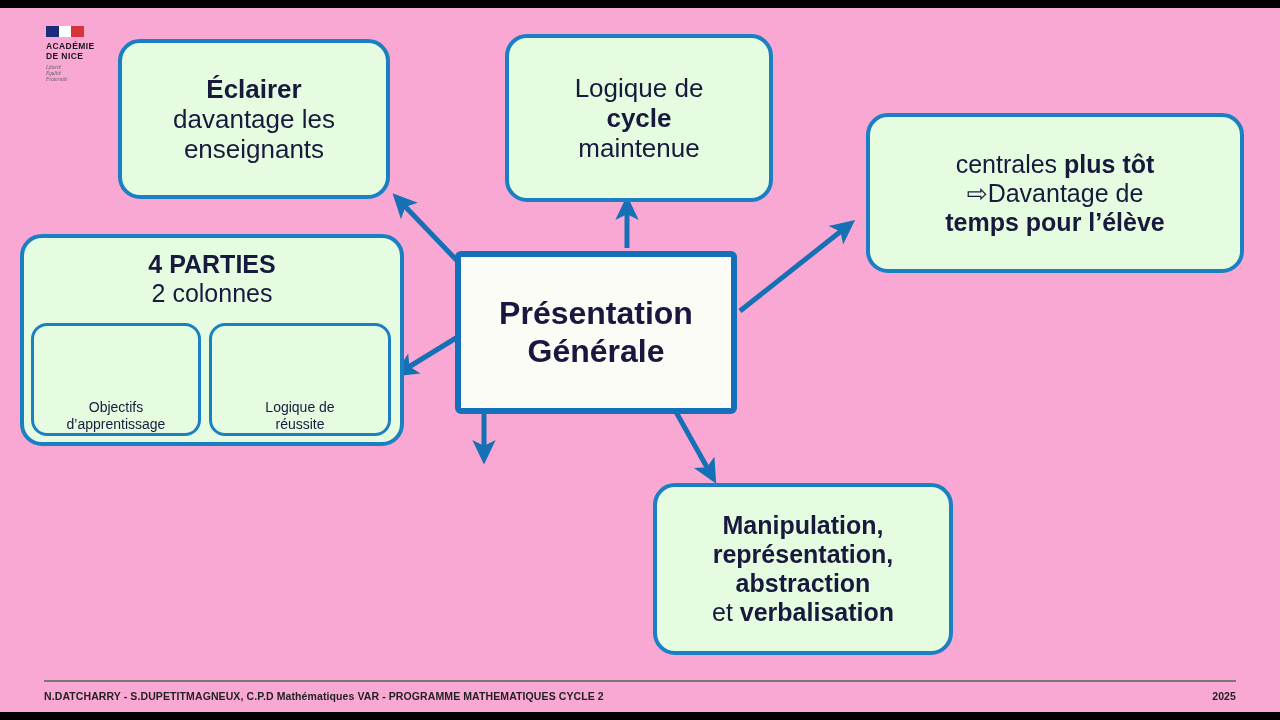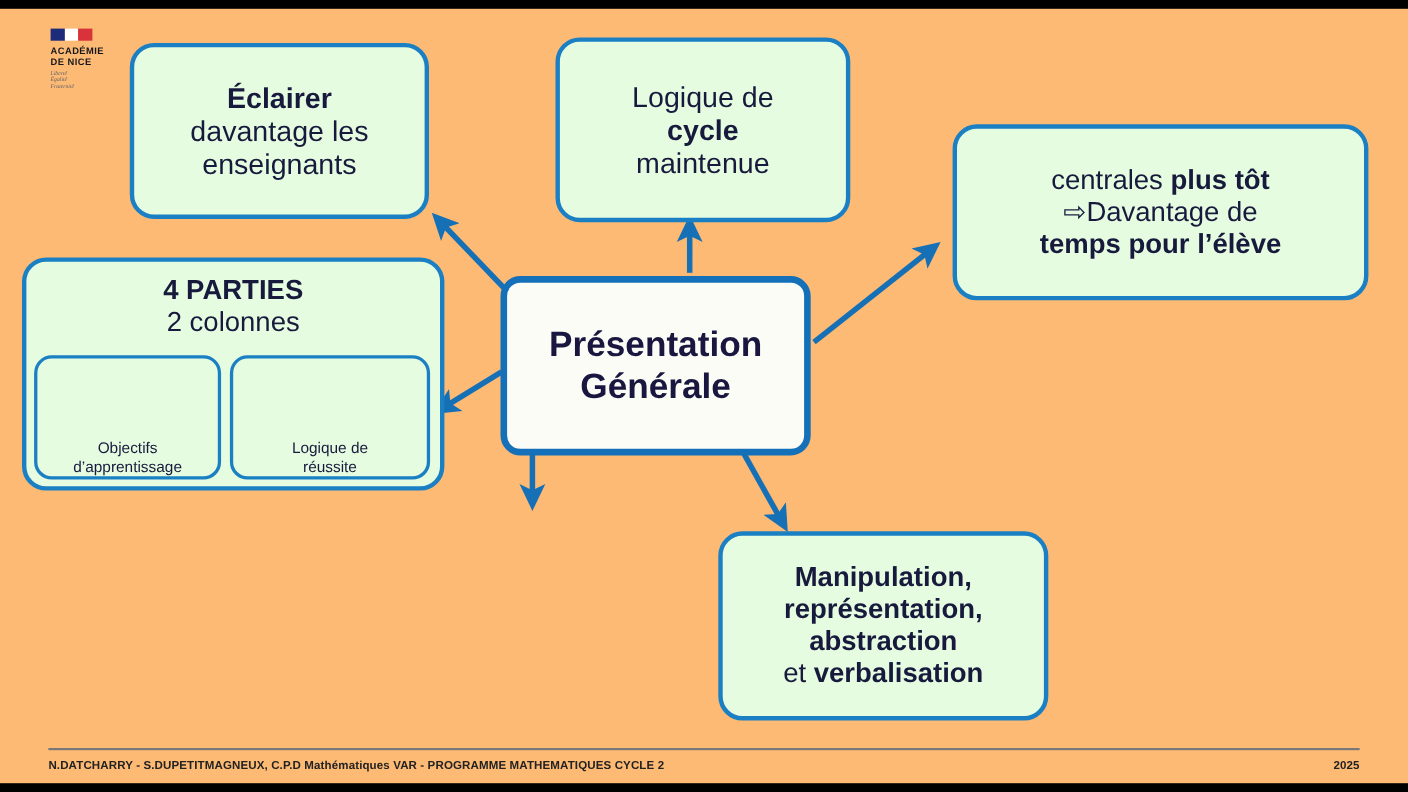--- a/index.html
+++ b/index.html
@@ -82,21 +82,21 @@
     line-height: 1.16;
     z-index: 3;
   }
   .node .ln { display: block; white-space: nowrap; }
   .node b { font-weight: bold; }
 
   #node-center {
     background: #fcfcf7;
     border-width: 6px;
     border-color: #1470b8;
-    border-radius: 18px;
+    border-radius: 6px;
     font-weight: bold;
     color: #19173f;
     z-index: 4;
   }
 
   .sub-node {
     position: absolute;
     box-sizing: border-box;
     display: flex;
     align-items: flex-end;
@@ -144,21 +144,21 @@
     letter-spacing: 0.1px;
     color: #222222;
   }
 </style>
 </head>
 <body>
 
 <div class="letterbox top"></div>
 <div class="letterbox bottom"></div>
 
-<div id="slide" style="background: #fdba74;">
+<div id="slide" style="background: #f9a8d4;">
 
   <div id="logo">
     <div class="flag">
       <i class="b"></i>
         <i class="w"></i>
         <i class="r"></i>
     </div>
     <div class="name">
       <div>ACADÉMIE</div>
       <div>DE NICE</div>

